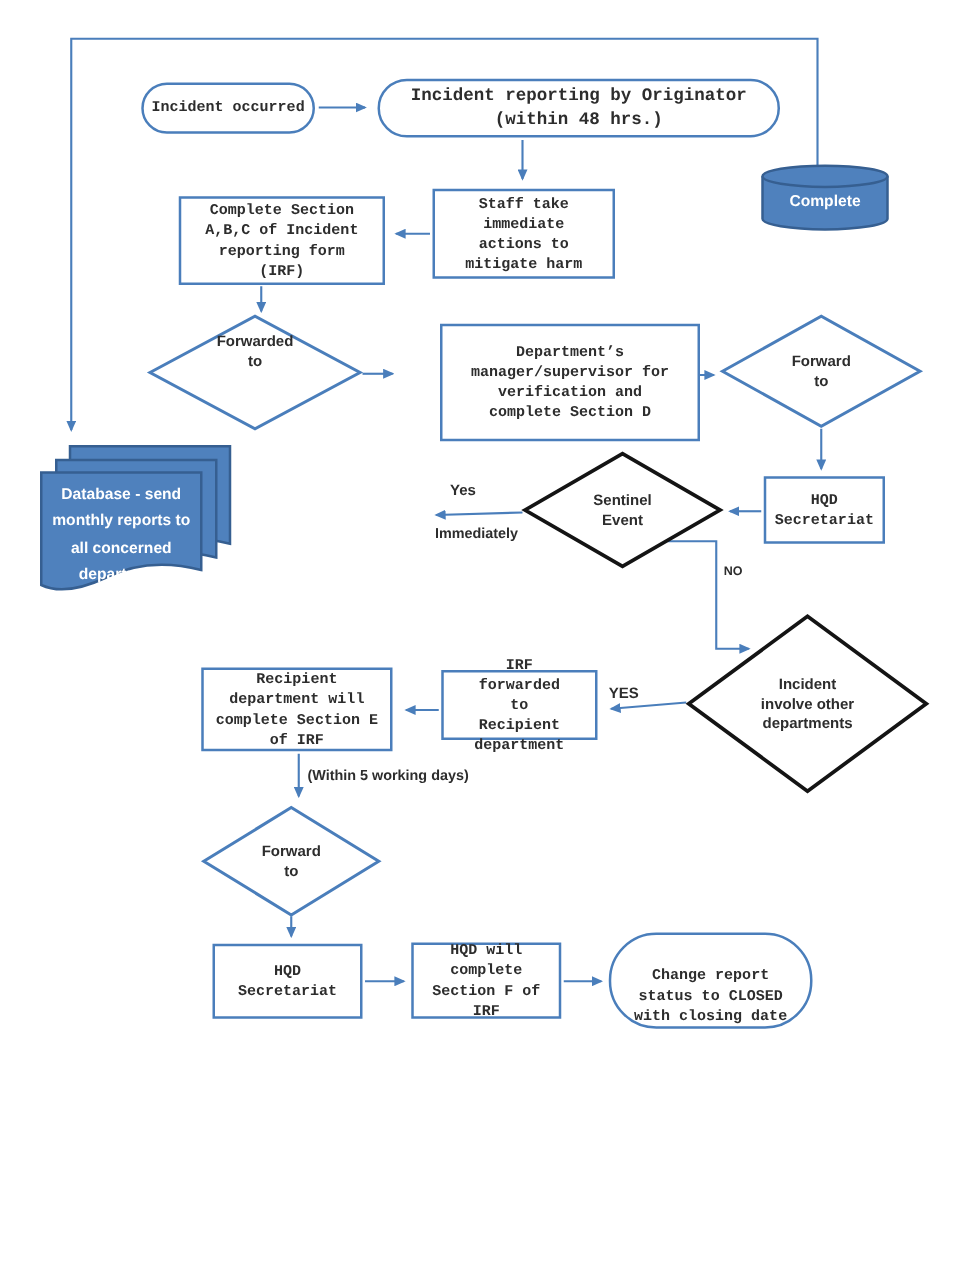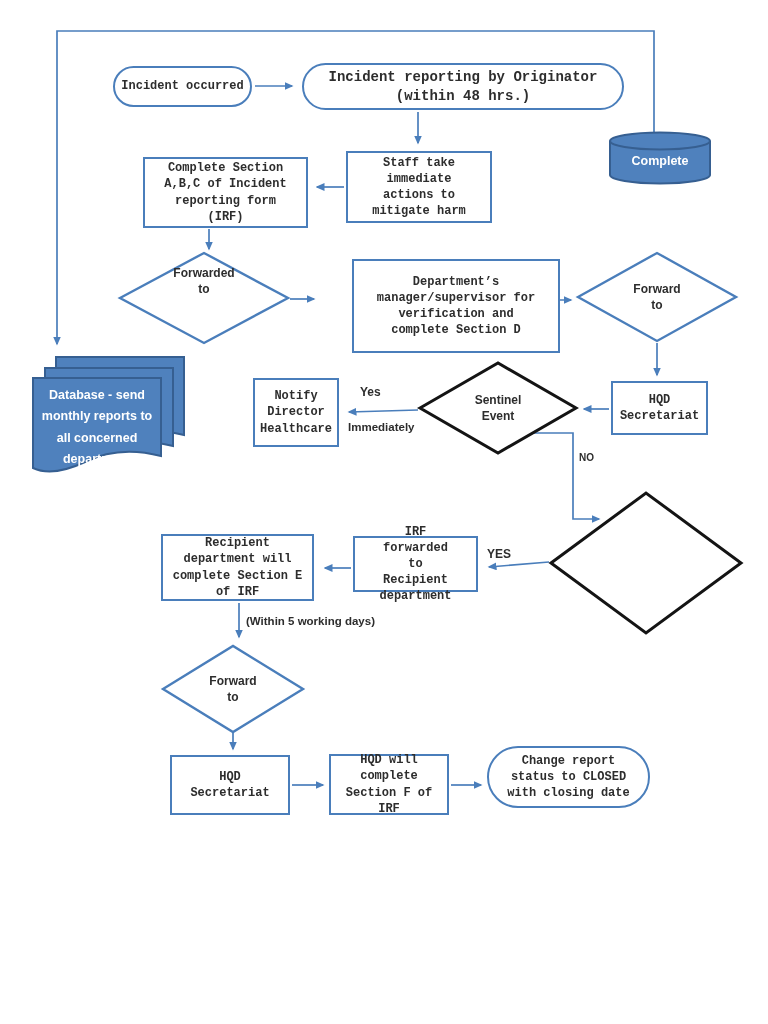--- a/index.html
+++ b/index.html
@@ -104,47 +104,45 @@
   </div>
 
   <div class="node" style="left:320px;top:259px;width:208px;height:94px;padding:0 12px;margin-left:32px;">
     <span>Department’s manager/supervisor for verification and complete Section D</span>
   </div>
 
   <div class="node" style="left:611px;top:381px;width:97px;height:54px;padding:0 8px;">
     <span>HQD Secretariat</span>
   </div>
 
-  <div class="node" style="left:253px;top:378px;width:86px;height:69px;padding:0 6px;">
-    <span>Notify Director Healthcare</span>
-  </div>
 
   <div class="node" style="left:353px;top:536px;width:125px;height:56px;padding:0 22px;">
     <span>IRF forwarded to Recipient department</span>
   </div>
 
   <div class="node" style="left:161px;top:534px;width:153px;height:67px;padding:0 6px;">
     <span>Recipient department will complete Section E of IRF</span>
   </div>
 
   <div class="node" style="left:170px;top:755px;width:120px;height:60px;padding:0 6px;">
     <span>HQD Secretariat</span>
   </div>
 
   <div class="node" style="left:329px;top:754px;width:120px;height:61px;padding:0 6px;">
     <span>HQD will complete Section F of IRF</span>
   </div>
 
-  <div class="node stadium" style="left:487px;top:746px;width:163px;height:62px;padding:0 8px;border-radius:38px;">
+  <div class="node stadium" style="left:487px;top:746px;width:163px;height:77px;padding:0 8px;border-radius:38px;align-items:flex-end;">
     <span>Change report status to CLOSED with closing date</span>
   </div>
 
   <div class="dlabel" style="left:167px;top:266px;width:74px;">Forwarded to</div>
   <div class="dlabel" style="left:627px;top:282px;width:60px;">Forward to</div>
   <div class="dlabel" style="left:468px;top:393px;width:60px;">Sentinel Event</div>
+  <div class="dlabel" style="left:601px;top:540px;width:90px;">Incident involve other departments</div>
   <div class="dlabel" style="left:203px;top:674px;width:60px;">Forward to</div>
 
   <div class="white-label" style="left:610px;top:154px;width:100px;font-size:12.5px;">Complete</div>
   <div class="white-label" style="left:40px;top:385px;width:114px;font-size:12.5px;line-height:1.7;">Database - send monthly reports to all concerned department</div>
 
   <div class="elabel" style="left:360px;top:385px;font-size:12px;">Yes</div>
   <div class="elabel" style="left:348px;top:421px;font-size:11.5px;">Immediately</div>
   <div class="elabel" style="left:579px;top:452px;font-size:10px;">NO</div>
   <div class="elabel" style="left:487px;top:547px;font-size:12px;">YES</div>
   <div class="elabel" style="left:246px;top:615px;font-size:11.5px;">(Within 5 working days)</div>

